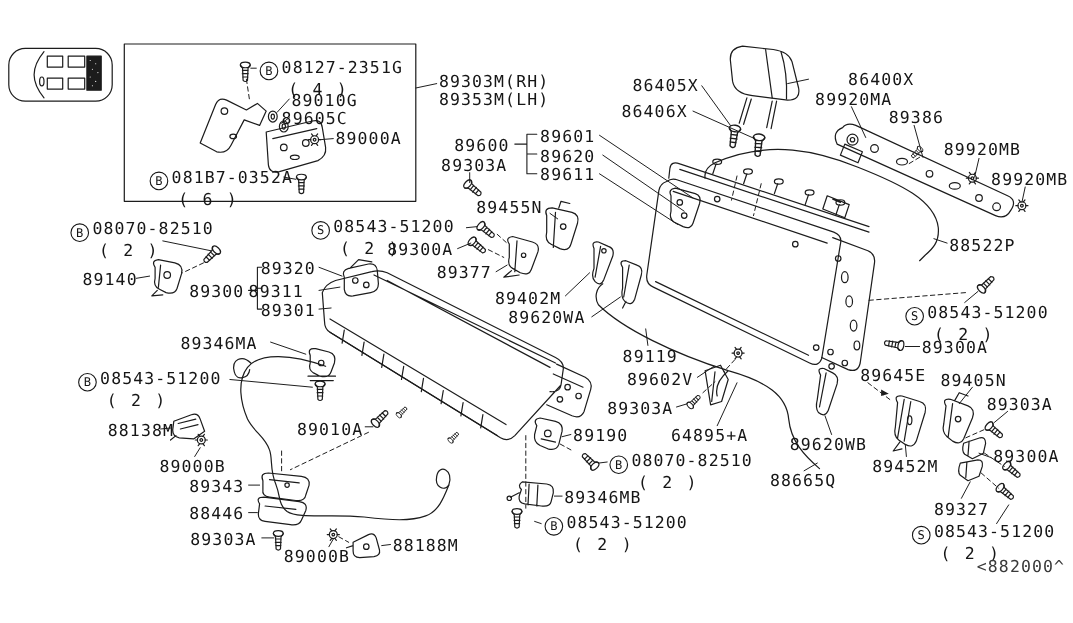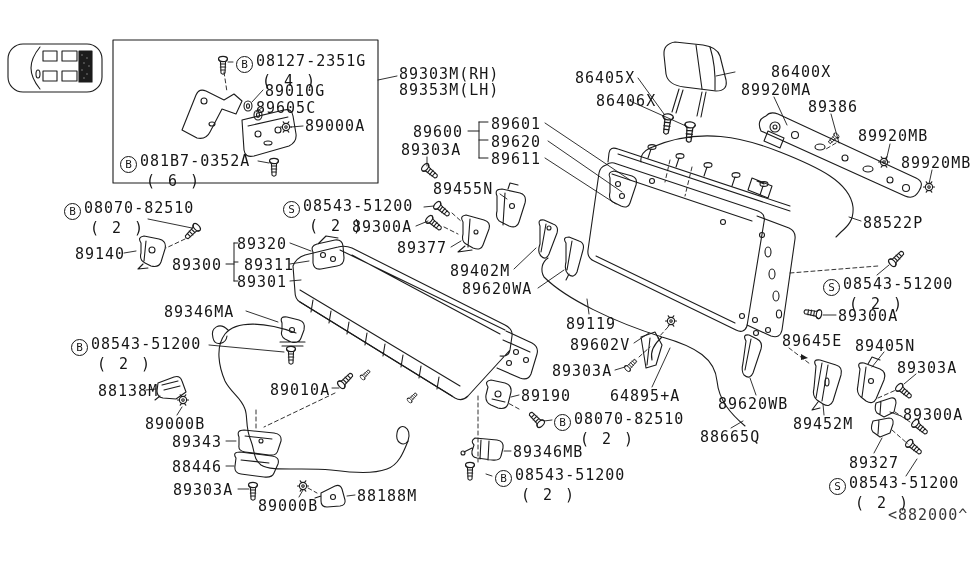--- a/index.html
+++ b/index.html
@@ -286,25 +286,25 @@
     <path d="M185,239 L166,248"></path>
   </g>
   <path d="M801,354 L808,358 L801,360 Z" fill="#1c1c1c" stroke="none"></path>
 </svg>
 
 <div id="labels">
       <div class="plabel" style="left: 236px; top: 53px;"><span class="circ">B</span><span>08127-2351G</span><div class="qty">( 4 )</div></div>
       <div class="plabel" style="left: 265px; top: 83px;"><span>89010G</span></div>
       <div class="plabel" style="left: 256px; top: 100px;"><span>89605C</span></div>
       <div class="plabel" style="left: 305px; top: 118px;"><span>89000A</span></div>
-      <div class="plabel" style="left: 120px; top: 153px;"><span class="circ">B</span><span>081B7-0352A</span><div class="qty">( 6 )</div></div>
+      <div class="plabel" style="left: 136px; top: 153px;"><span class="circ">B</span><span>081B7-0352A</span><div class="qty">( 6 )</div></div>
       <div class="plabel" style="left: 399px; top: 66px;"><span>89303M(RH)</span></div>
       <div class="plabel" style="left: 399px; top: 82px;"><span>89353M(LH)</span></div>
       <div class="plabel" style="left: 575px; top: 70px;"><span>86405X</span></div>
-      <div class="plabel" style="left: 565px; top: 93px; margin-left: 31px;"><span>86406X</span></div>
+      <div class="plabel" style="left: 565px; top: 93px;"><span>86406X</span></div>
       <div class="plabel" style="left: 737px; top: 64px; margin-left: 34px;"><span>86400X</span></div>
       <div class="plabel" style="left: 741px; top: 82px;"><span>89920MA</span></div>
       <div class="plabel" style="left: 808px; top: 99px;"><span>89386</span></div>
       <div class="plabel" style="left: 858px; top: 128px;"><span>89920MB</span></div>
       <div class="plabel" style="left: 901px; top: 155px;"><span>89920MB</span></div>
       <div class="plabel" style="left: 413px; top: 124px;"><span>89600</span></div>
       <div class="plabel" style="left: 491px; top: 116px;"><span>89601</span></div>
       <div class="plabel" style="left: 491px; top: 134px;"><span>89620</span></div>
       <div class="plabel" style="left: 491px; top: 151px;"><span>89611</span></div>
       <div class="plabel" style="left: 401px; top: 142px;"><span>89303A</span></div>
@@ -314,21 +314,21 @@
       <div class="plabel" style="left: 397px; top: 240px;"><span>89377</span></div>
       <div class="plabel" style="left: 863px; top: 215px;"><span>88522P</span></div>
       <div class="plabel" style="left: 450px; top: 263px;"><span>89402M</span></div>
       <div class="plabel" style="left: 462px; top: 281px;"><span>89620WA</span></div>
       <div class="plabel" style="left: 823px; top: 276px;"><span class="circ">S</span><span>08543-51200</span><div class="qty">( 2 )</div></div>
       <div class="plabel" style="left: 838px; top: 308px;"><span>89300A</span></div>
       <div class="plabel" style="left: 64px; top: 200px;"><span class="circ">B</span><span>08070-82510</span><div class="qty">( 2 )</div></div>
       <div class="plabel" style="left: 75px; top: 246px;"><span>89140</span></div>
       <div class="plabel" style="left: 172px; top: 257px;"><span>89300</span></div>
       <div class="plabel" style="left: 237px; top: 236px;"><span>89320</span></div>
-      <div class="plabel" style="left: 244px; top: 257px;"><span>89311</span></div>
+      <div class="plabel" style="left: 226px; top: 257px;"><span>89311</span></div>
       <div class="plabel" style="left: 237px; top: 274px;"><span>89301</span></div>
       <div class="plabel" style="left: 164px; top: 304px;"><span>89346MA</span></div>
       <div class="plabel" style="left: 71px; top: 336px;"><span class="circ">B</span><span>08543-51200</span><div class="qty">( 2 )</div></div>
       <div class="plabel" style="left: 566px; top: 316px;"><span>89119</span></div>
       <div class="plabel" style="left: 570px; top: 337px;"><span>89602V</span></div>
       <div class="plabel" style="left: 552px; top: 363px;"><span>89303A</span></div>
       <div class="plabel" style="left: 782px; top: 333px;"><span>89645E</span></div>
       <div class="plabel" style="left: 855px; top: 338px;"><span>89405N</span></div>
       <div class="plabel" style="left: 897px; top: 360px;"><span>89303A</span></div>
       <div class="plabel" style="left: 521px; top: 388px; text-align: center;"><span>89190</span></div>

